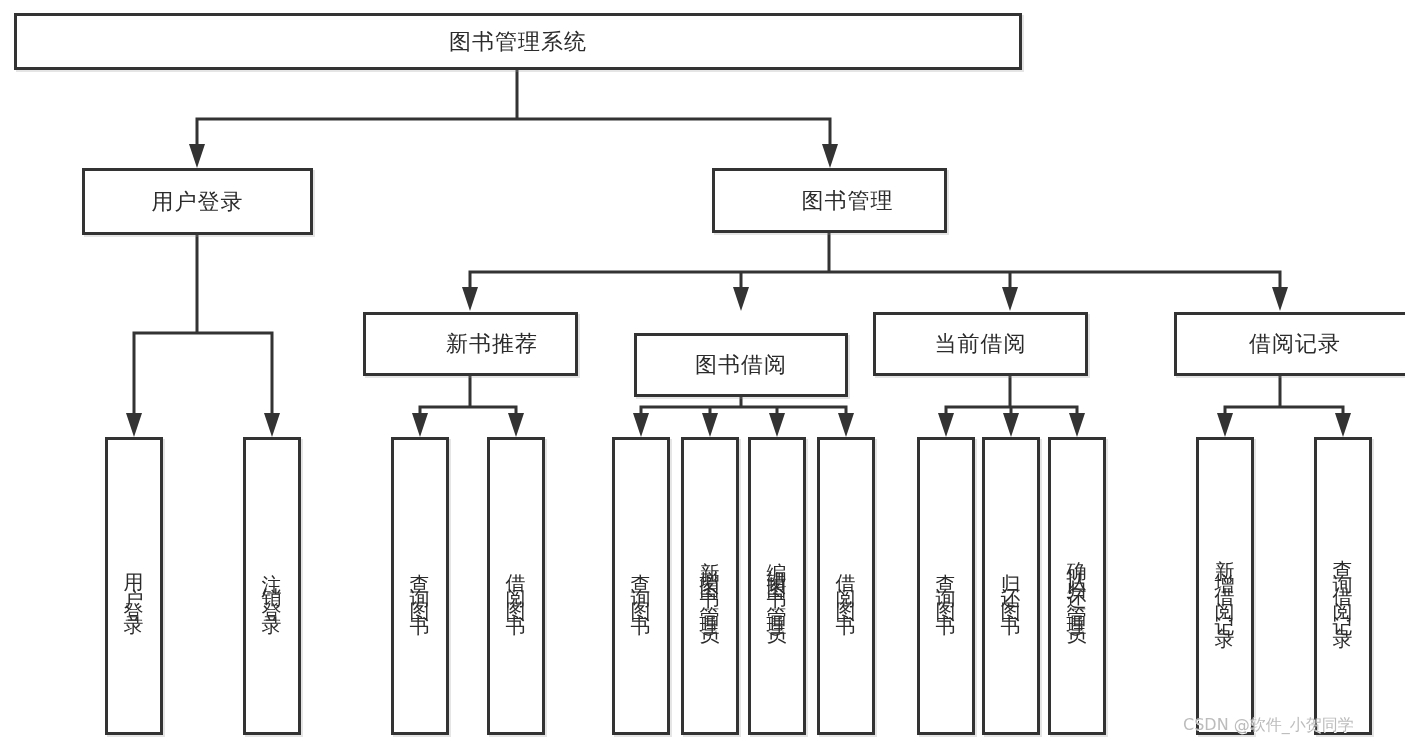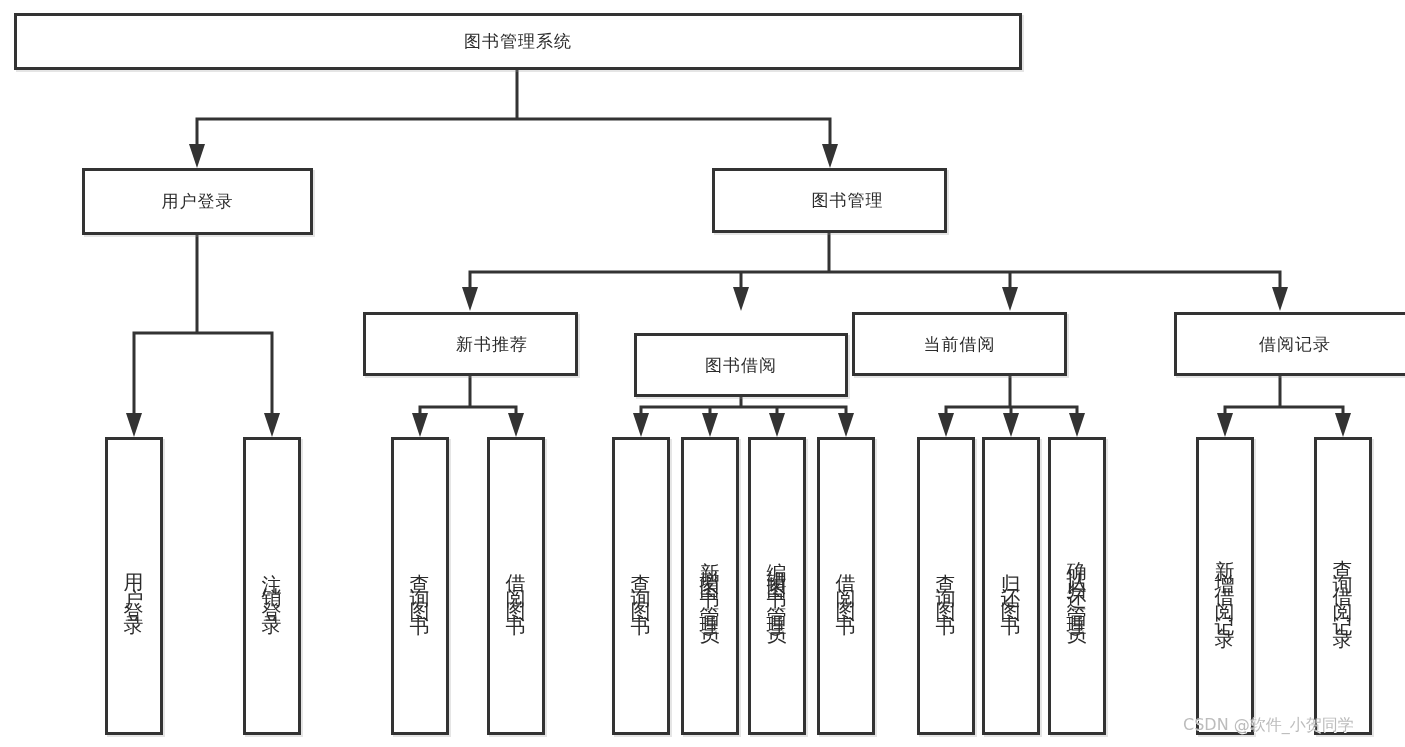--- a/index.html
+++ b/index.html
@@ -14,21 +14,21 @@
   .node{
     position:absolute;
     box-sizing:border-box;
     background:#ffffff;
     border:3px solid #333333;
     color:#2b2b2b;
     display:flex;align-items:center;justify-content:center;
     text-align:center;
     box-shadow:2px 2px 0 rgba(150,150,150,0.25);
   }
-  .h-node{font-size:17px;letter-spacing:1px;}
+  .h-node{font-size:22px;letter-spacing:1px;}
   .leaf{
     width:58px;top:437px;height:298px;
     font-size:20px;
     writing-mode:vertical-rl;
     text-orientation:mixed;
     letter-spacing:14px;
     line-height:1;
   }
   .leaf.dense{letter-spacing:9px;}
   .watermark{
@@ -87,21 +87,21 @@
     </g>
   </svg>
 
   <div class="node h-node" style="left:14px;top:13px;width:1008px;height:57px;">图书管理系统</div>
 
   <div class="node h-node" style="left:82px;top:168px;width:231px;height:67px;">用户登录</div>
   <div class="node h-node" style="left:712px;top:168px;width:235px;height:65px;padding-left:36px;">图书管理</div>
 
   <div class="node h-node" style="left:363px;top:312px;width:215px;height:64px;padding-left:43px;">新书推荐</div>
   <div class="node h-node" style="left:634px;top:312px;width:214px;height:64px;margin-top:21px;">图书借阅</div>
-  <div class="node h-node" style="left:852px;top:312px;width:215px;height:64px;">当前借阅</div>
+  <div class="node h-node" style="left:873px;top:312px;width:215px;height:64px;">当前借阅</div>
   <div class="node h-node" style="left:1174px;top:312px;width:242px;height:64px;">借阅记录</div>
 
   <div class="node leaf" style="left:105px;">用户登录</div>
   <div class="node leaf" style="left:243px;">注销登录</div>
 
   <div class="node leaf" style="left:391px;">查询图书</div>
   <div class="node leaf" style="left:487px;">借阅图书</div>
 
   <div class="node leaf" style="left:612px;">查询图书</div>
   <div class="node leaf dense" style="left:681px;">新增图书（管理员）</div>

